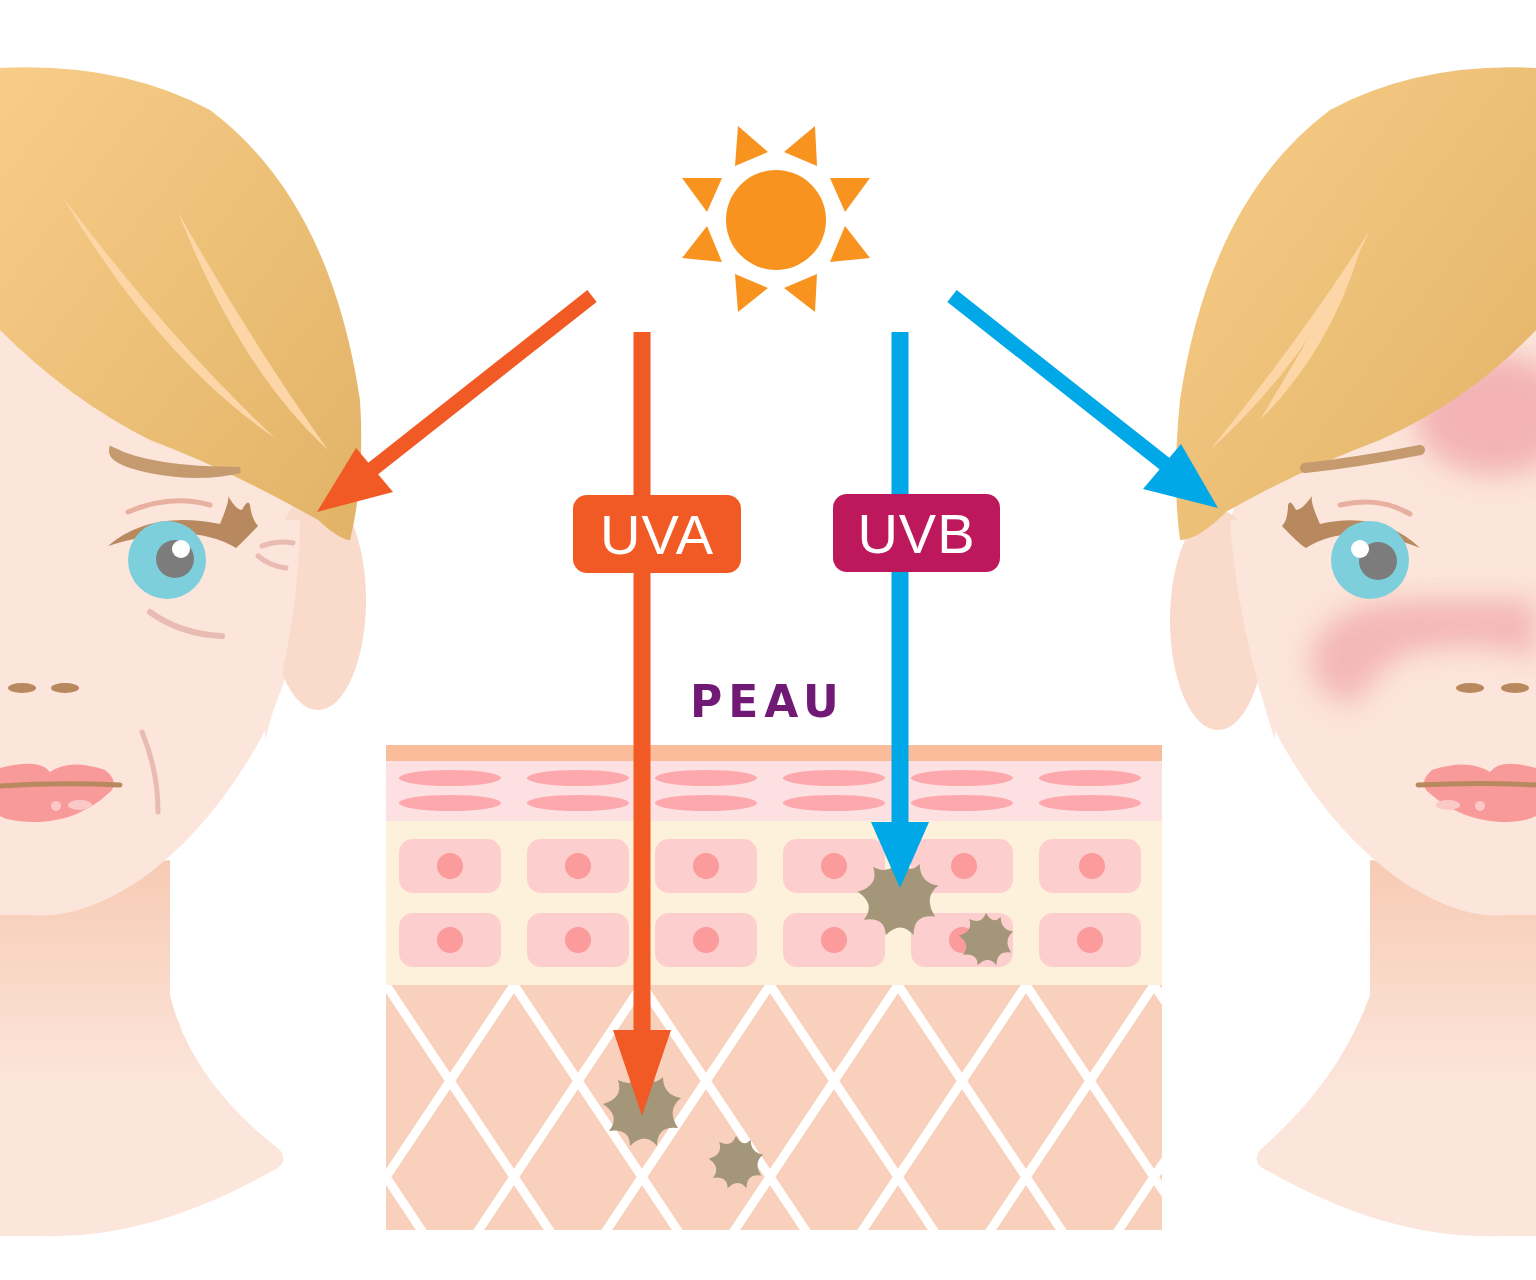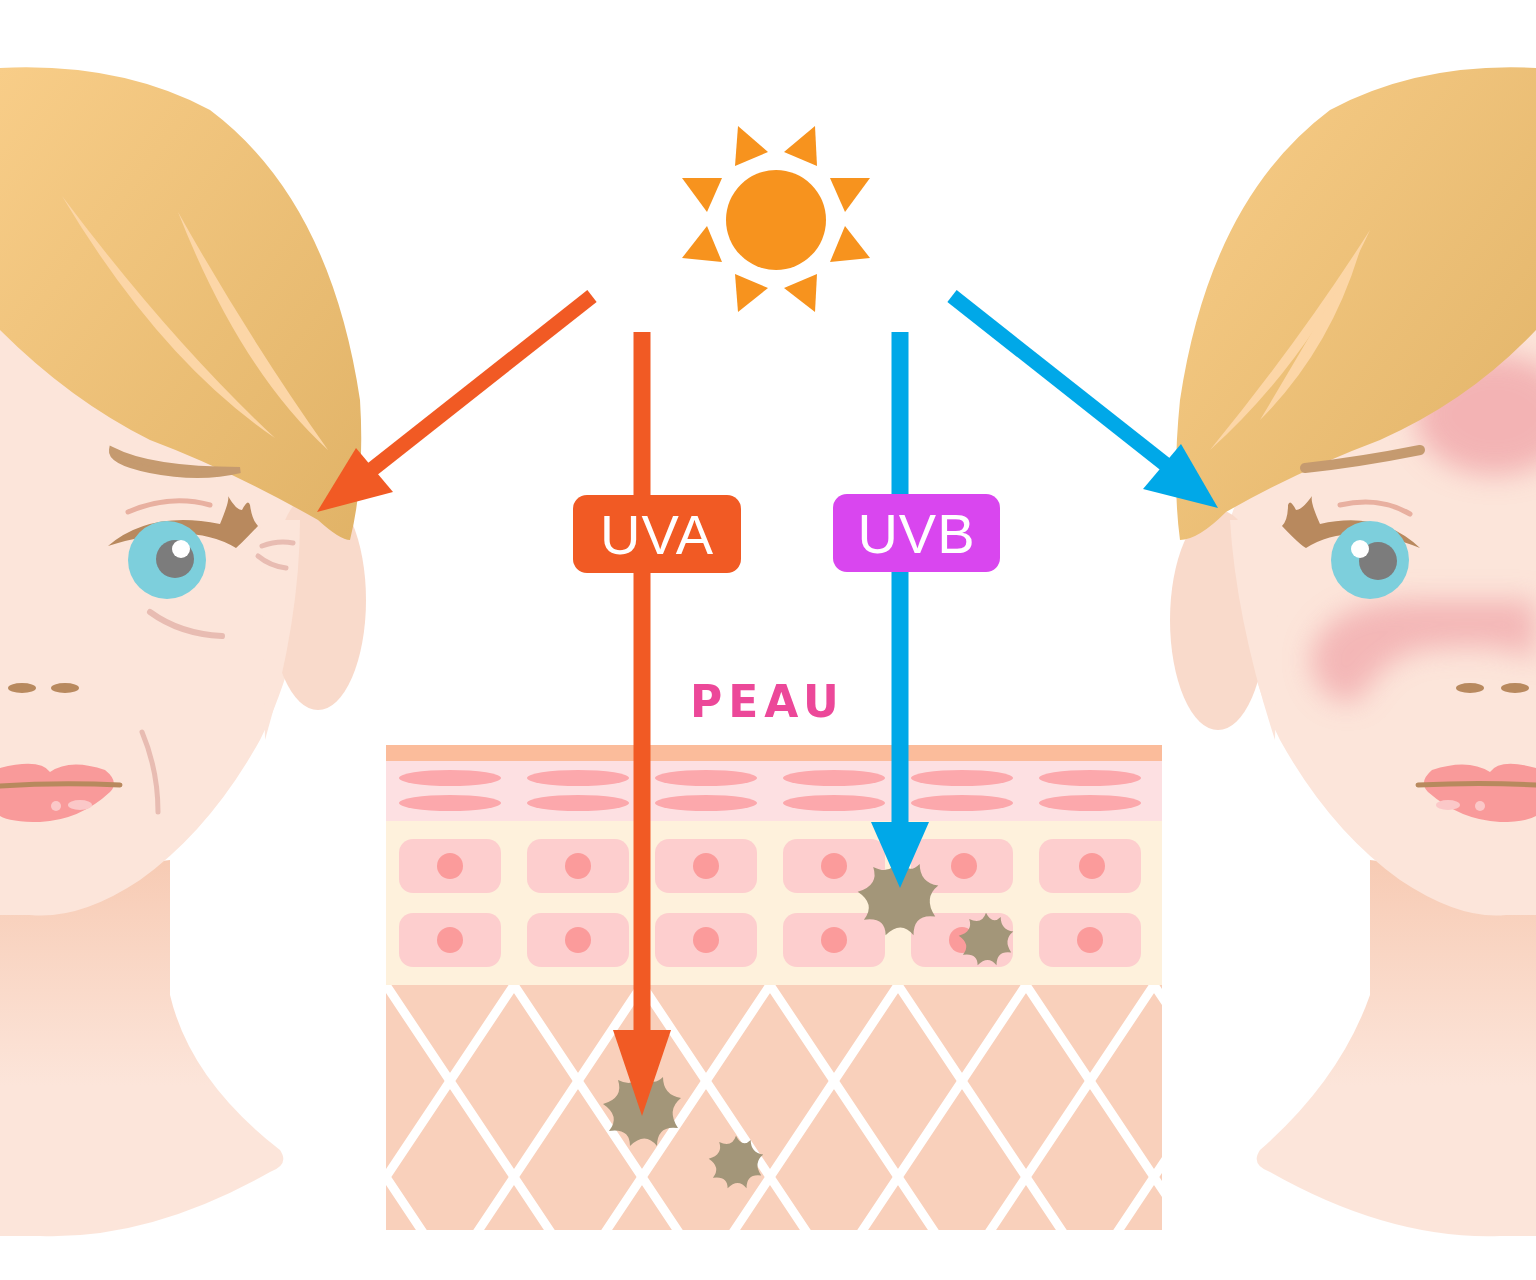--- a/index.html
+++ b/index.html
@@ -181,14 +181,14 @@
   </g>
   <g fill="#00a8e8" stroke="#00a8e8">
     <line x1="952" y1="296" x2="1170" y2="468" stroke-width="15"></line>
     <polygon points="1218,508 1143,489 1181,444" stroke="none"></polygon>
     <line x1="900" y1="332" x2="900" y2="828" stroke-width="17"></line>
     <polygon points="871,822 929,822 900,888" stroke="none"></polygon>
   </g>
 </svg>
 
 <div class="label-box" style="left:558px;top:495px;width:168px;height:78px;background:#f15a24;">UVA</div>
-<div class="label-box" style="left:818px;top:494px;width:167px;height:78px;background:#d946ef;">UVB</div>
-<div class="peau" style="color:#ec4899;">PEAU</div>
+<div class="label-box" style="left:818px;top:494px;width:167px;height:78px;background:#be185d;">UVB</div>
+<div class="peau" style="color:#701a75;">PEAU</div>
 
 </body></html>

